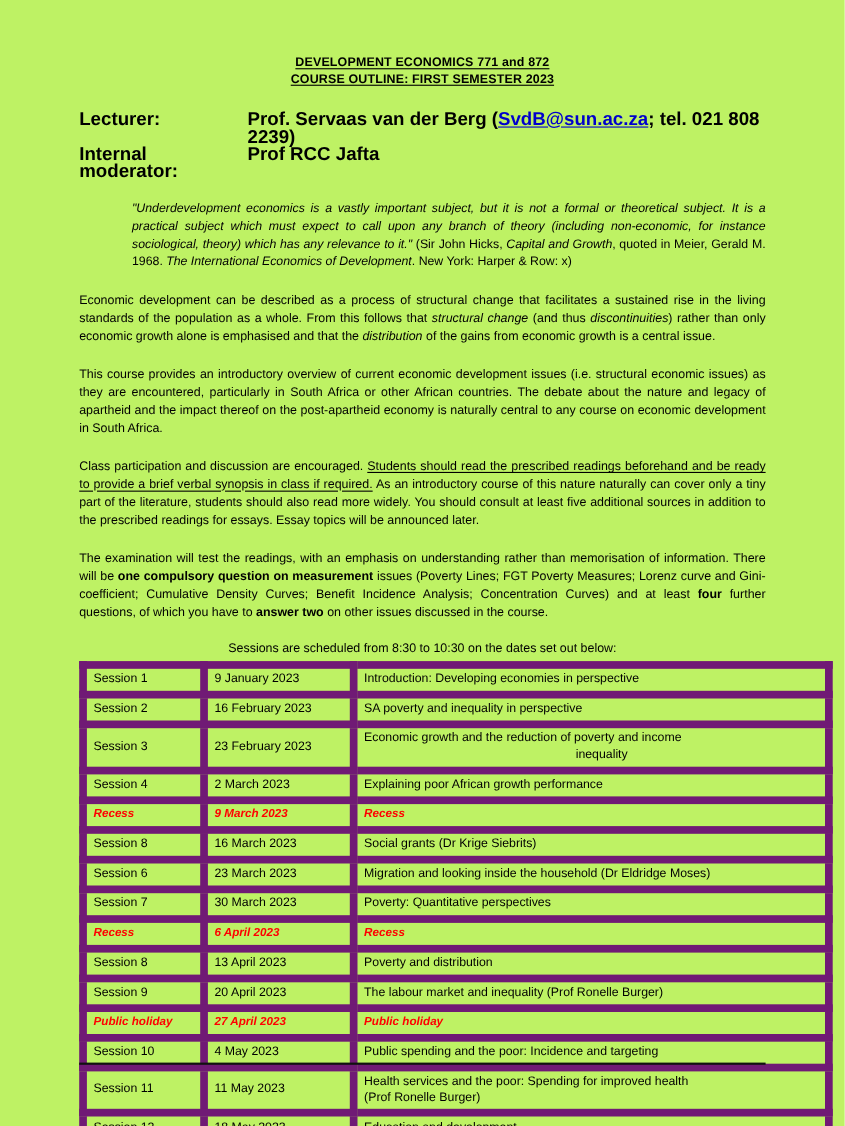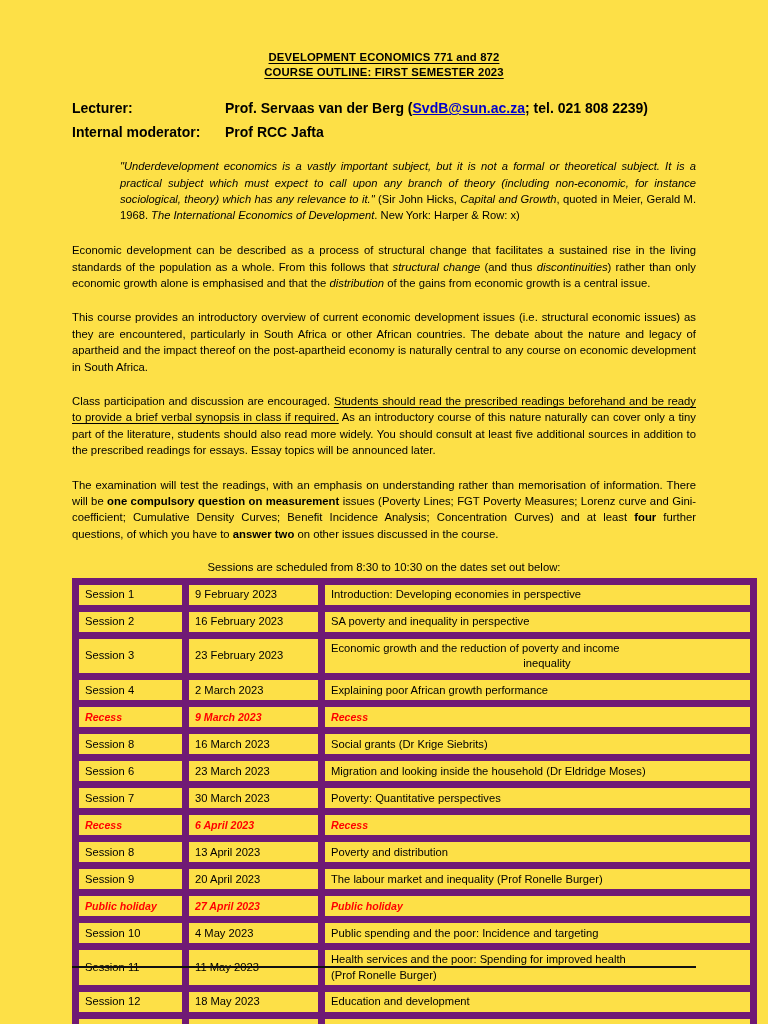--- a/index.html
+++ b/index.html
@@ -13,21 +13,21 @@
     font-family: "Liberation Sans", sans-serif;
     color: #000000;
     position: relative;
     overflow: hidden;
   }
   .page {
     position: absolute;
     left: 0; top: 0;
     width: 768px;
     height: 1024px;
-    background: #fde047;
+    background: #bef264;
   }
   .content {
     position: absolute;
     left: 72px;
     top: 50px;
     width: 624px;
   }
 
   
   .title-block {
@@ -46,23 +46,22 @@
     text-underline-offset: 1.5px;
   }
 
   
   .info-block {
     margin: 0 0 18px 0;
   }
   .info-row {
     display: flex;
     font-weight: bold;
-    font-size: 14px;
+    font-size: 17px;
     line-height: 15.6px;
-    margin-top: 8px;
   }
   .info-label {
     width: 153px;
     flex: 0 0 153px;
   }
   .info-value {
     flex: 1 1 auto;
   }
   a.maillink {
     color: #0000CC;
@@ -171,21 +170,21 @@
     <p class="para"><span>Class participation and discussion are encouraged. </span><span class="u">Students should read the prescribed readings beforehand and be ready to provide a brief verbal synopsis in class if required.</span><span> As an introductory course of this nature naturally can cover only a tiny part of the literature, students should also read more widely. You should consult at least five additional sources in addition to the prescribed readings for essays. Essay topics will be announced later.</span></p>
 
     <p class="para"><span>The examination will test the readings, with an emphasis on understanding rather than memorisation of information. There will be </span><span class="b">one compulsory question on measurement</span><span> issues (Poverty Lines; FGT Poverty Measures; Lorenz curve and Gini-coefficient; Cumulative Density Curves; Benefit Incidence Analysis; Concentration Curves) and at least </span><span class="b">four</span><span> further questions, of which you have to </span><span class="b">answer two</span><span> on other issues discussed in the course.</span></p>
 
     <div class="table-intro">Sessions are scheduled from 8:30 to 10:30 on the dates set out below:</div>
 
     <table class="schedule">
       <tbody>
         <tr>
           <td class="c1">Session 1</td>
-          <td class="c2">9 February 2023</td>
+          <td class="c2">9 January 2023</td>
           <td class="c3">Introduction: Developing economies in perspective</td>
         </tr>
         <tr>
           <td class="c1">Session 2</td>
           <td class="c2">16 February 2023</td>
           <td class="c3">SA poverty and inequality in perspective</td>
         </tr>
         <tr>
           <td class="c1">Session 3</td>
           <td class="c2">23 February 2023</td>

